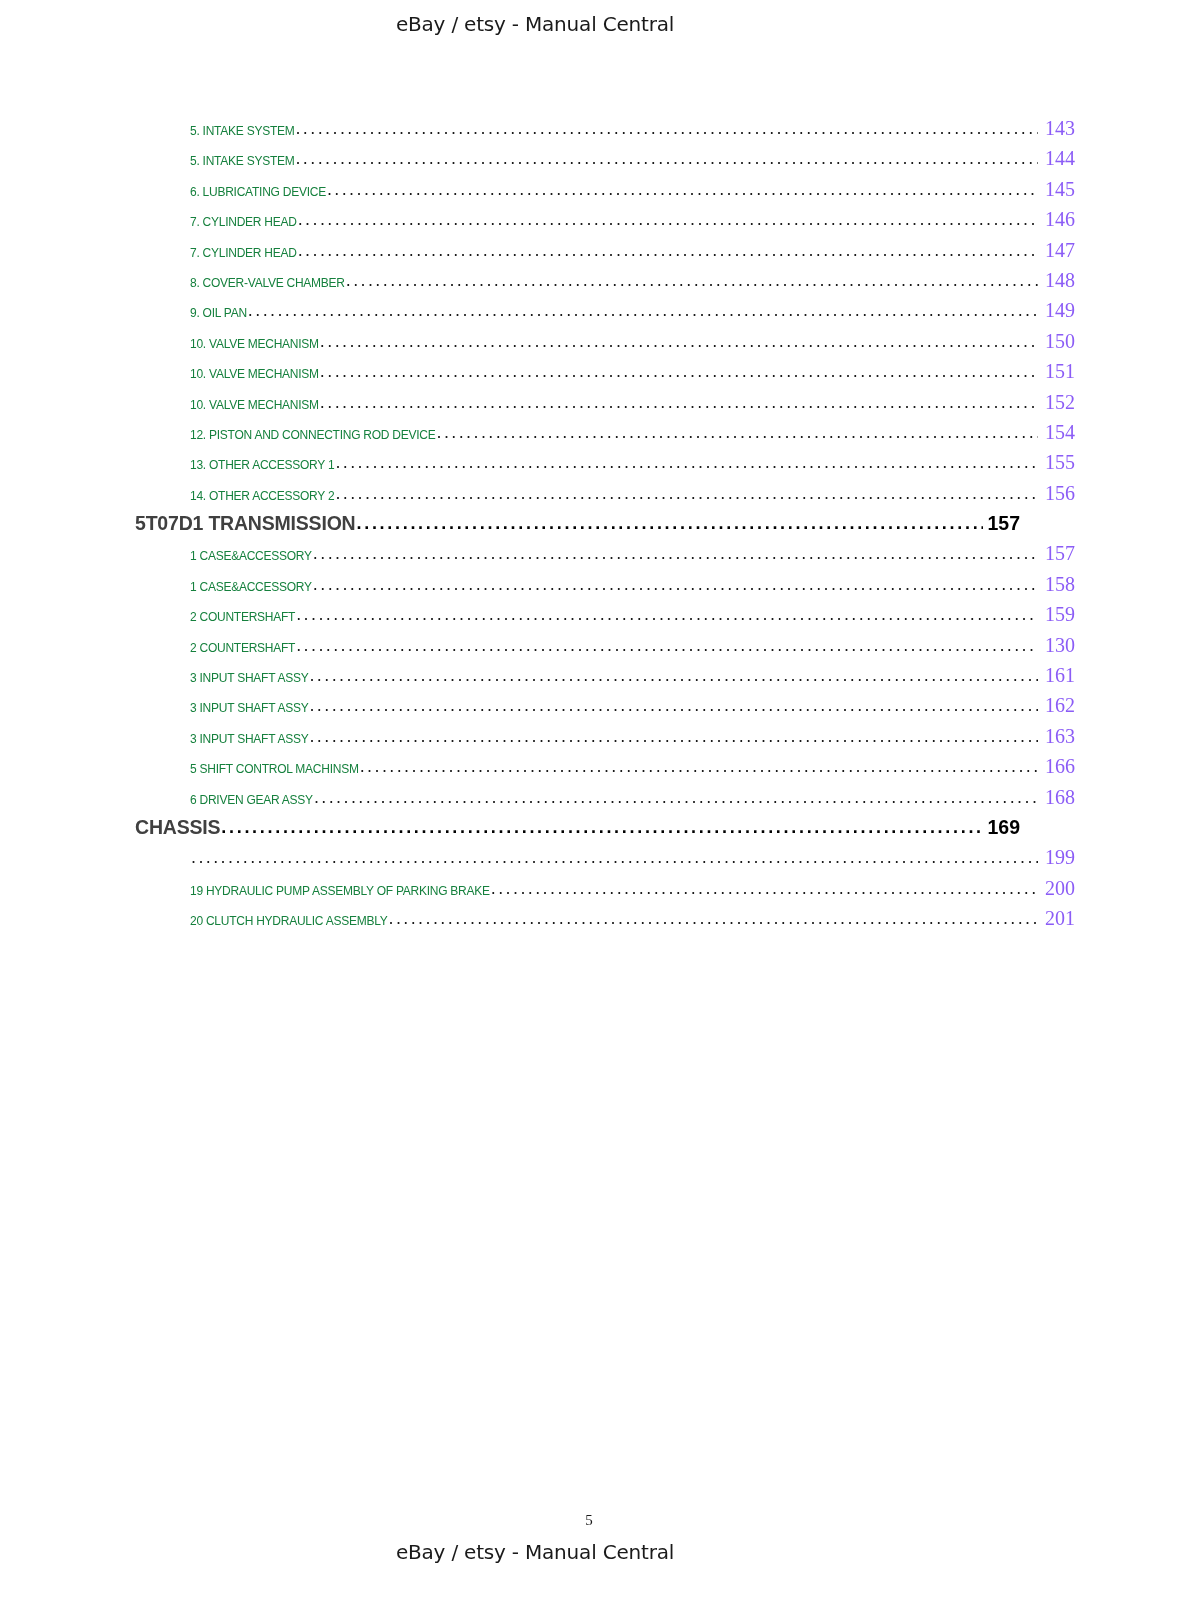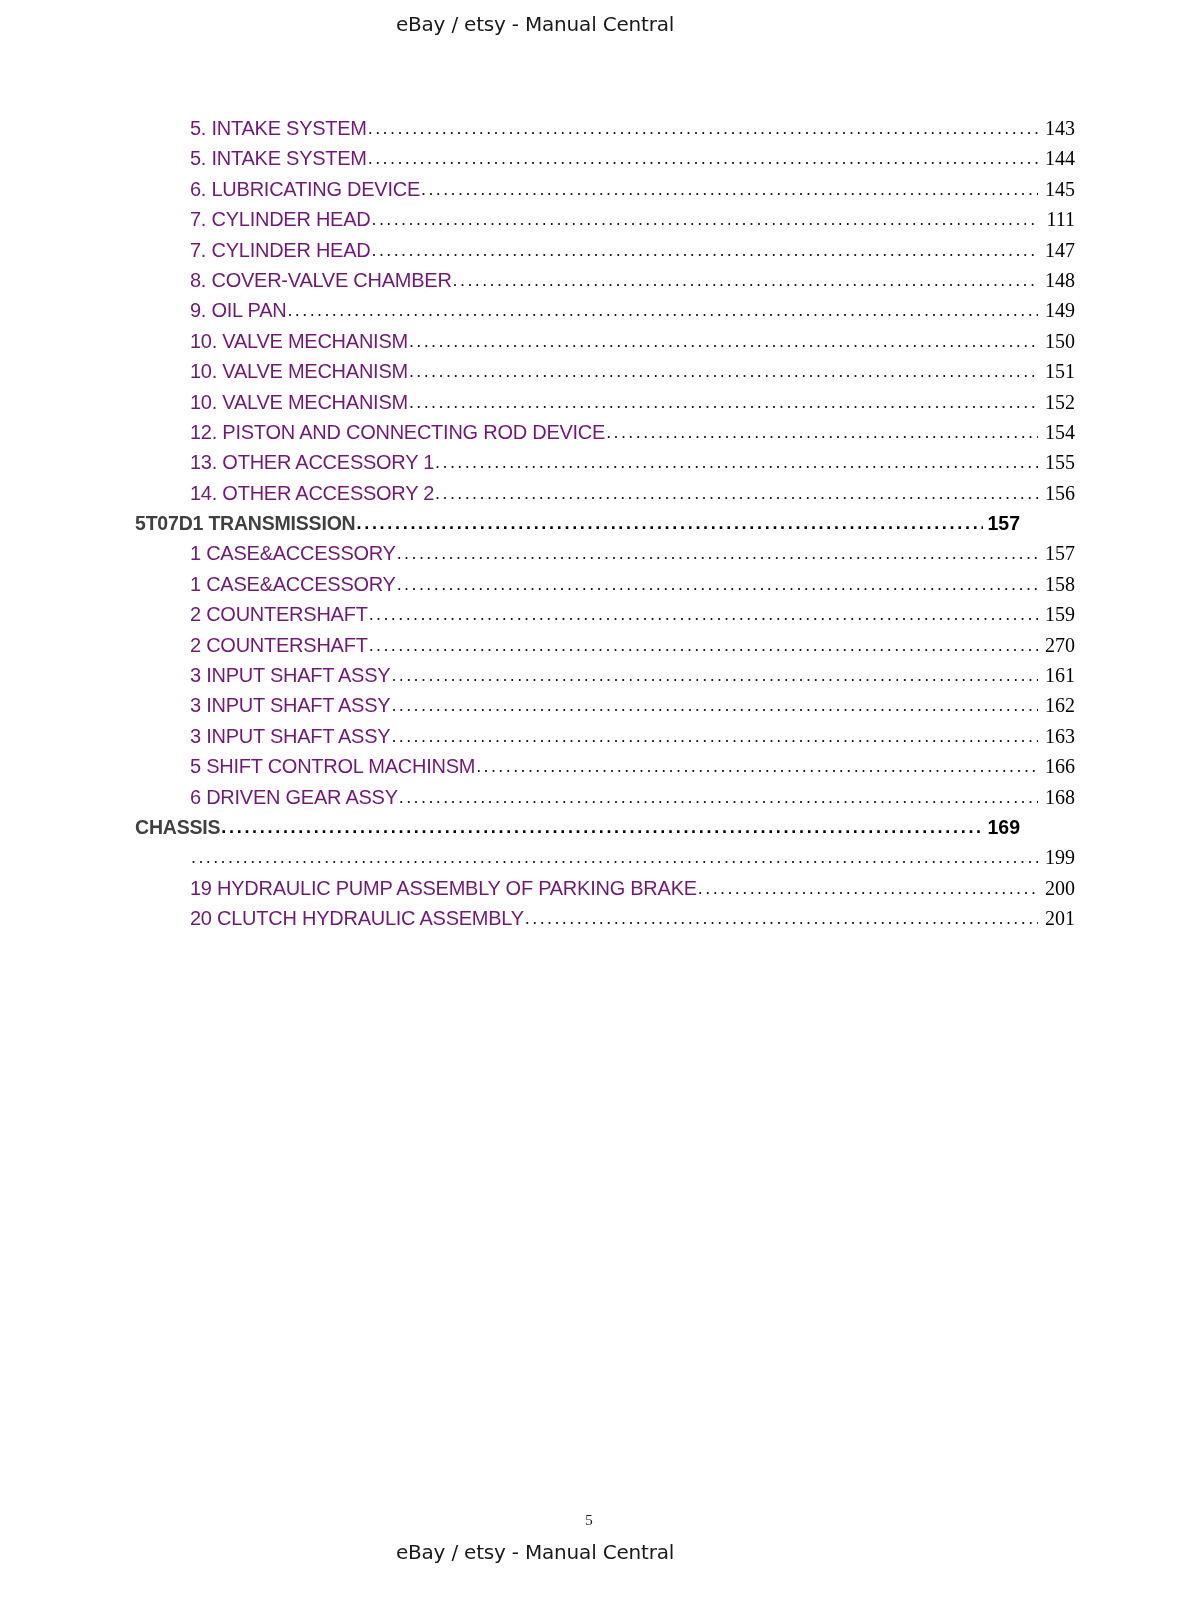--- a/index.html
+++ b/index.html
@@ -56,23 +56,23 @@
     width: 100%;
     height: 30.4px;
     font-size: 20px;
     line-height: 30.4px;
     white-space: nowrap;
   }
 
   .toc-row .label {
     flex: 0 0 auto;
     font-family: "Liberation Sans", sans-serif;
-    font-size: 20px;
+    font-size: 12px;
     letter-spacing: -0.25px;
-    color: #701a75;
+    color: #15803d;
   }
 
   .toc-row .leader {
     flex: 1 1 auto;
     overflow: hidden;
     height: 20px;
     margin: 0 1px;
     position: relative;
     top: -1px;
   }
@@ -85,21 +85,21 @@
     color: #1a1a1a;
     line-height: 20px;
     overflow: hidden;
     white-space: nowrap;
   }
 
   .toc-row .pageno {
     flex: 0 0 auto;
     font-family: "Liberation Serif", serif;
     font-size: 20px;
-    color: #000000;
+    color: #8b5cf6;
     text-align: right;
     min-width: 36px;
   }
 
   
   .toc-row.level-2 { padding-left: 55px; }
 
   
   .toc-row.heading .label {
     font-weight: bold;
@@ -136,21 +136,21 @@
       <span class="pageno">144</span>
     </div>
     <div class="toc-row level-2">
       <span class="label">6. LUBRICATING DEVICE</span>
       <span class="leader"></span>
       <span class="pageno">145</span>
     </div>
     <div class="toc-row level-2">
       <span class="label">7. CYLINDER HEAD</span>
       <span class="leader"></span>
-      <span class="pageno">111</span>
+      <span class="pageno">146</span>
     </div>
     <div class="toc-row level-2">
       <span class="label">7. CYLINDER HEAD</span>
       <span class="leader"></span>
       <span class="pageno">147</span>
     </div>
     <div class="toc-row level-2">
       <span class="label">8. COVER-VALVE CHAMBER </span>
       <span class="leader"></span>
       <span class="pageno">148</span>
@@ -206,21 +206,21 @@
       <span class="pageno">158</span>
     </div>
     <div class="toc-row level-2">
       <span class="label">2 COUNTERSHAFT </span>
       <span class="leader"></span>
       <span class="pageno">159</span>
     </div>
     <div class="toc-row level-2">
       <span class="label">2 COUNTERSHAFT </span>
       <span class="leader"></span>
-      <span class="pageno">270</span>
+      <span class="pageno">130</span>
     </div>
     <div class="toc-row level-2">
       <span class="label">3 INPUT SHAFT ASSY</span>
       <span class="leader"></span>
       <span class="pageno">161</span>
     </div>
     <div class="toc-row level-2">
       <span class="label">3 INPUT SHAFT ASSY</span>
       <span class="leader"></span>
       <span class="pageno">162</span>

